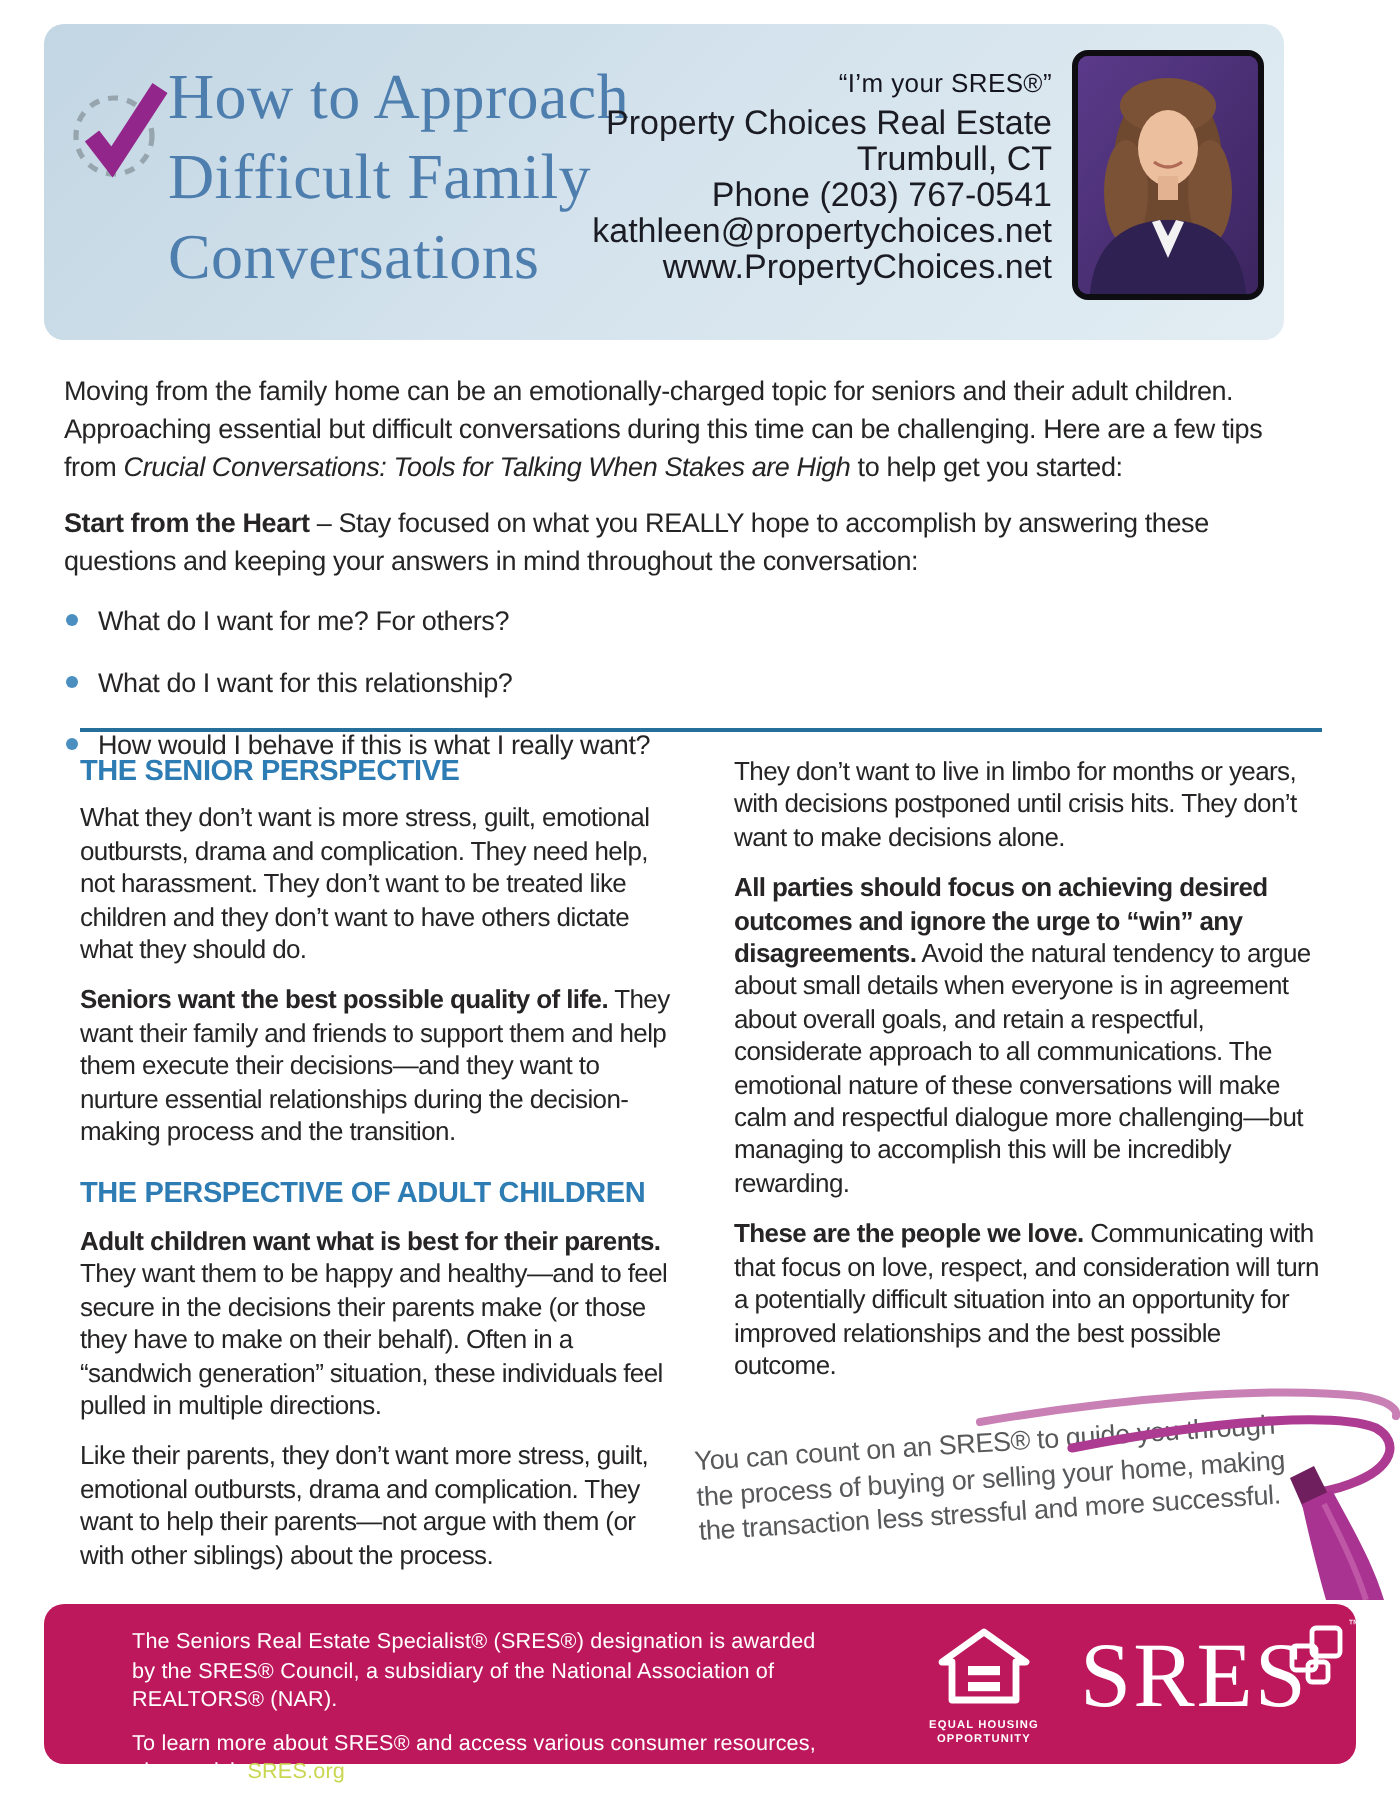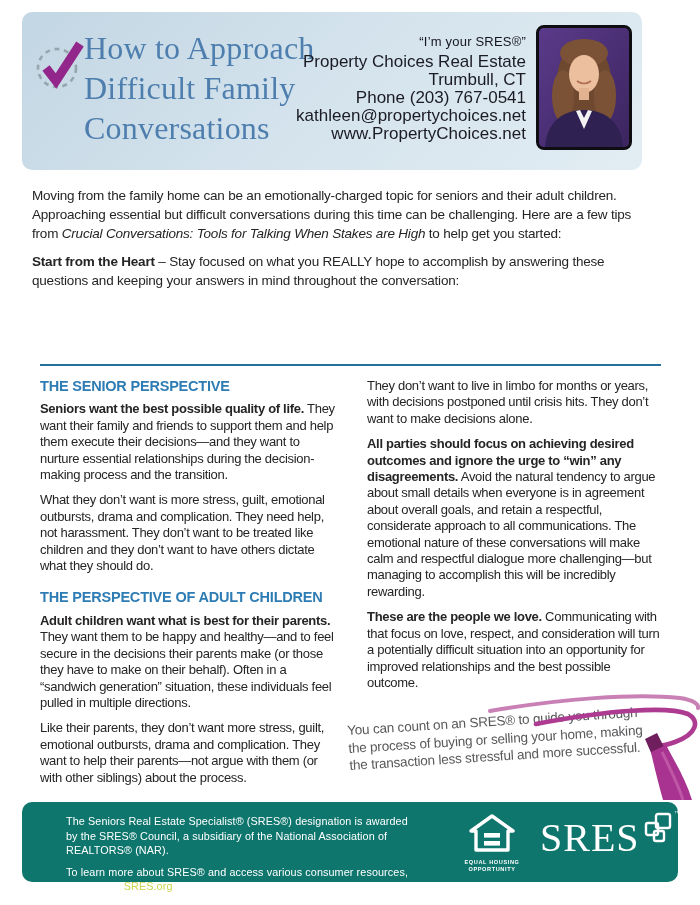--- a/index.html
+++ b/index.html
@@ -74,31 +74,31 @@
     transform:rotate(-3.6deg); transform-origin:left bottom;
   }
   .marker-pen-graphic {
     position:absolute; left:340px; top:688px; width:360px; height:112px;
     pointer-events:none;
   }
 
   
   .footer-panel {
     position:absolute; left:22px; top:802px; width:656px; height:80px;
-    border-radius:10px; background:#0f766e; color:#ffffff;
+    border-radius:10px; background:#be185d; color:#ffffff;
   }
   .footer-text { position:absolute; left:44px; top:12px; width:350px;
     font-size:10.8px; line-height:14.5px; letter-spacing:0.1px; }
   .footer-text p { margin-bottom:7px; }
   .sres-org-link { color:#c9d64f; text-decoration:none; }
   .equal-housing-logo { position:absolute; left:436px; top:11px; width:68px; text-align:center; }
   .eho-label { font-size:5.6px; font-weight:bold; letter-spacing:0.6px; line-height:7px; margin-top:2px; }
   .sres-logo { position:absolute; left:518px; top:14px; width:130px; }
   .sres-wordmark {
-    font-family:"Liberation Serif", serif; font-size:40px; line-height:44px;
+    font-family:"Liberation Serif", serif; font-size:46px; line-height:44px;
     color:#ffffff; letter-spacing:1px; display:inline-block;
   }
   .sres-squares-icon { position:absolute; left:104px; top:-4px; }
   .sres-tm { position:absolute; left:134px; top:-6px; font-size:6px; color:#ffffff; }
 </style>
 </head>
 <body>
 
 <div class="page">
 
@@ -140,29 +140,34 @@
         <path d="M 6 119 C 8 92 26 82 45 82 C 64 82 82 92 84 119 Z" fill="#2f2152"></path>
         <path d="M 37 83 L 45 101 L 53 83 L 49 82 L 45 90 L 41 82 Z" fill="#f2f2f2"></path>
         <path d="M 38 53 Q 45 58 52 53" fill="none" stroke="#b06a55" stroke-width="1.6"></path>
       </svg>
     </div>
   </div>
 
   <div class="intro">
     <p><span>Moving from the family home can be an emotionally-charged topic for seniors and their adult children. Approaching essential but difficult conversations during this time can be challenging. Here are a few tips from </span><i>Crucial Conversations: Tools for Talking When Stakes are High</i><span> to help get you started:</span></p>
     <p><span class="lead-b">Start from the Heart</span><span> – Stay focused on what you REALLY hope to accomplish by answering these questions and keeping your answers in mind throughout the conversation:</span></p>
+    <ul class="bullet-list">
+      <li class="bullet-item">What do I want for me? For others?</li>
+      <li class="bullet-item">What do I want for this relationship?</li>
+      <li class="bullet-item">How would I behave if this is what I really want?</li>
+    </ul>
   </div>
 
   <div class="section-divider"></div>
 
   <div class="cols">
     <div class="col">
       <div class="col-heading">THE SENIOR PERSPECTIVE</div>
+      <p>What they don’t want is more stress, guilt, emotional outbursts, drama and complication. They need help, not harassment. They don’t want to be treated like children and they don’t want to have others dictate what they should do.</p>
       <p><span class="lead-b">Seniors want the best possible quality of life.</span><span> They want their family and friends to support them and help them execute their decisions—and they want to nurture essential relationships during the decision-making process and the transition.</span></p>
-      <p>What they don’t want is more stress, guilt, emotional outbursts, drama and complication. They need help, not harassment. They don’t want to be treated like children and they don’t want to have others dictate what they should do.</p>
       <div class="col-heading second">THE PERSPECTIVE OF ADULT CHILDREN</div>
       <p><span class="lead-b">Adult children want what is best for their parents.</span><span> They want them to be happy and healthy—and to feel secure in the decisions their parents make (or those they have to make on their behalf). Often in a “sandwich generation” situation, these individuals feel pulled in multiple directions.</span></p>
       <p>Like their parents, they don’t want more stress, guilt, emotional outbursts, drama and complication. They want to help their parents—not argue with them (or with other siblings) about the process.</p>
     </div>
     <div class="col">
       <p>They don’t want to live in limbo for months or years, with decisions postponed until crisis hits. They don’t want to make decisions alone.</p>
       <p><span class="lead-b">All parties should focus on achieving desired outcomes and ignore the urge to “win” any disagreements.</span><span> Avoid the natural tendency to argue about small details when everyone is in agreement about overall goals, and retain a respectful, considerate approach to all communications. The emotional nature of these conversations will make calm and respectful dialogue more challenging—but managing to accomplish this will be incredibly rewarding.</span></p>
       <p><span class="lead-b">These are the people we love.</span><span> Communicating with that focus on love, respect, and consideration will turn a potentially difficult situation into an opportunity for improved relationships and the best possible outcome.</span></p>
     </div>
   </div>

